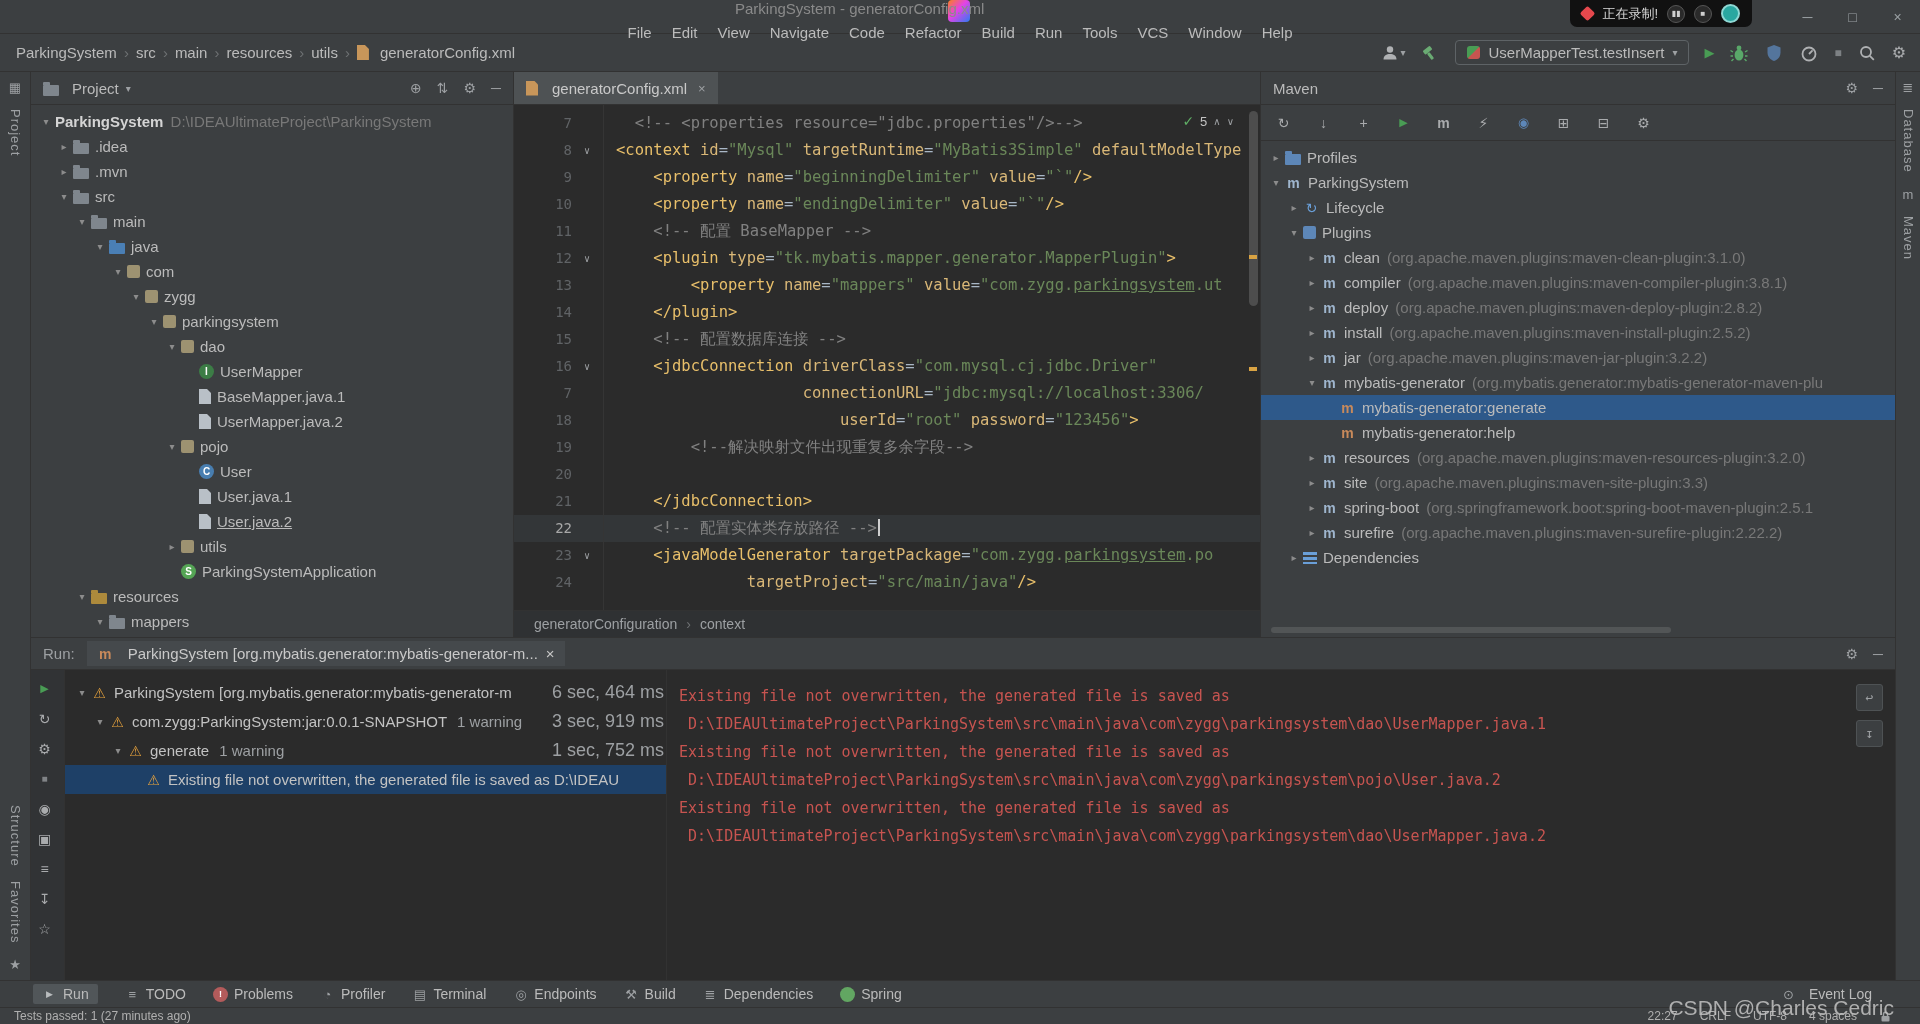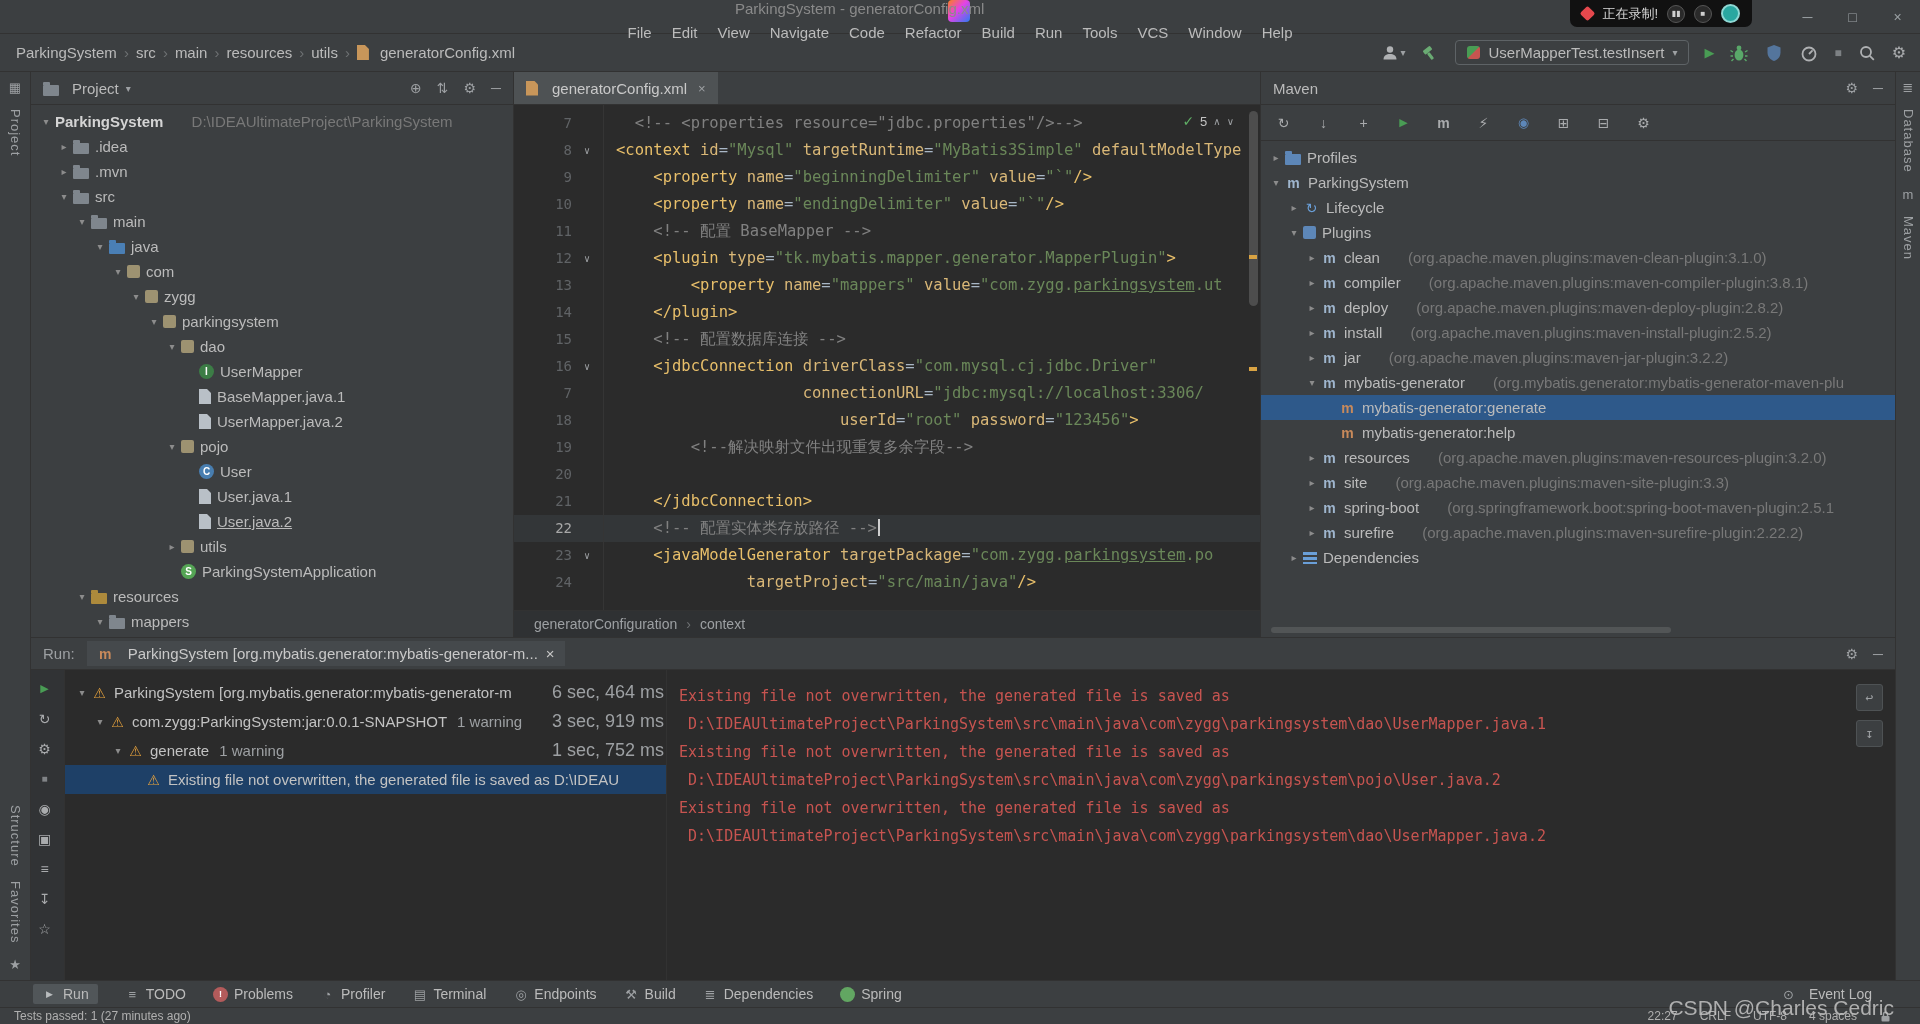--- a/index.html
+++ b/index.html
@@ -44,21 +44,21 @@
   .center{position:absolute;left:31px;right:25px;top:0;bottom:0;display:flex;flex-direction:column;}
   .mainrow{display:flex;height:565px;}
 
   
   .phead{height:33px;display:flex;align-items:center;padding:0 12px;border-bottom:1px solid #323232;gap:7px;color:#bbb;flex:none;}
   .hicons{margin-left:auto;display:flex;gap:15px;}
   .hic{color:#9da0a3;font-size:14px;}
   .trow{height:25px;display:flex;align-items:center;white-space:nowrap;overflow:hidden;color:#bbb;}
   .trow .arrow{width:18px;text-align:center;color:#8c8c8c;font-size:10px;flex:none;}
   .trow .lbl{white-space:pre;}
-  .trow .dim{color:#787878;margin-left:24px;white-space:pre;}
+  .trow .dim{color:#787878;margin-left:3px;white-space:pre;}
   .trow.bold .lbl{font-weight:bold;color:#d4d4d4;}
   .trow.sel{background:#2e598a;}
 
   
   .ico{display:inline-flex;width:17px;height:17px;margin-right:6px;align-items:center;justify-content:center;flex:none;font-size:11px;font-weight:bold;color:#fff;}
   .ico-folder,.ico-srcroot,.ico-resroot,.ico-profiles{width:16px;height:11px;border-radius:1px;position:relative;margin-top:4px;}
   .ico-folder{background:#7f868d;}
   .ico-srcroot{background:#4a7fb5;}
   .ico-resroot{background:#ad8a3c;}
   .ico-profiles{background:#5d87b8;}

